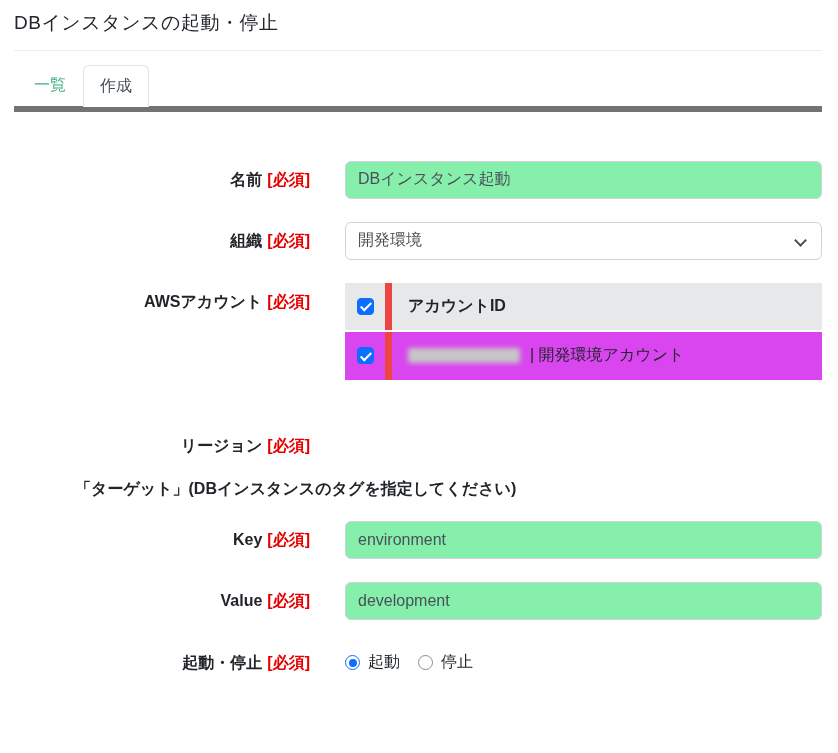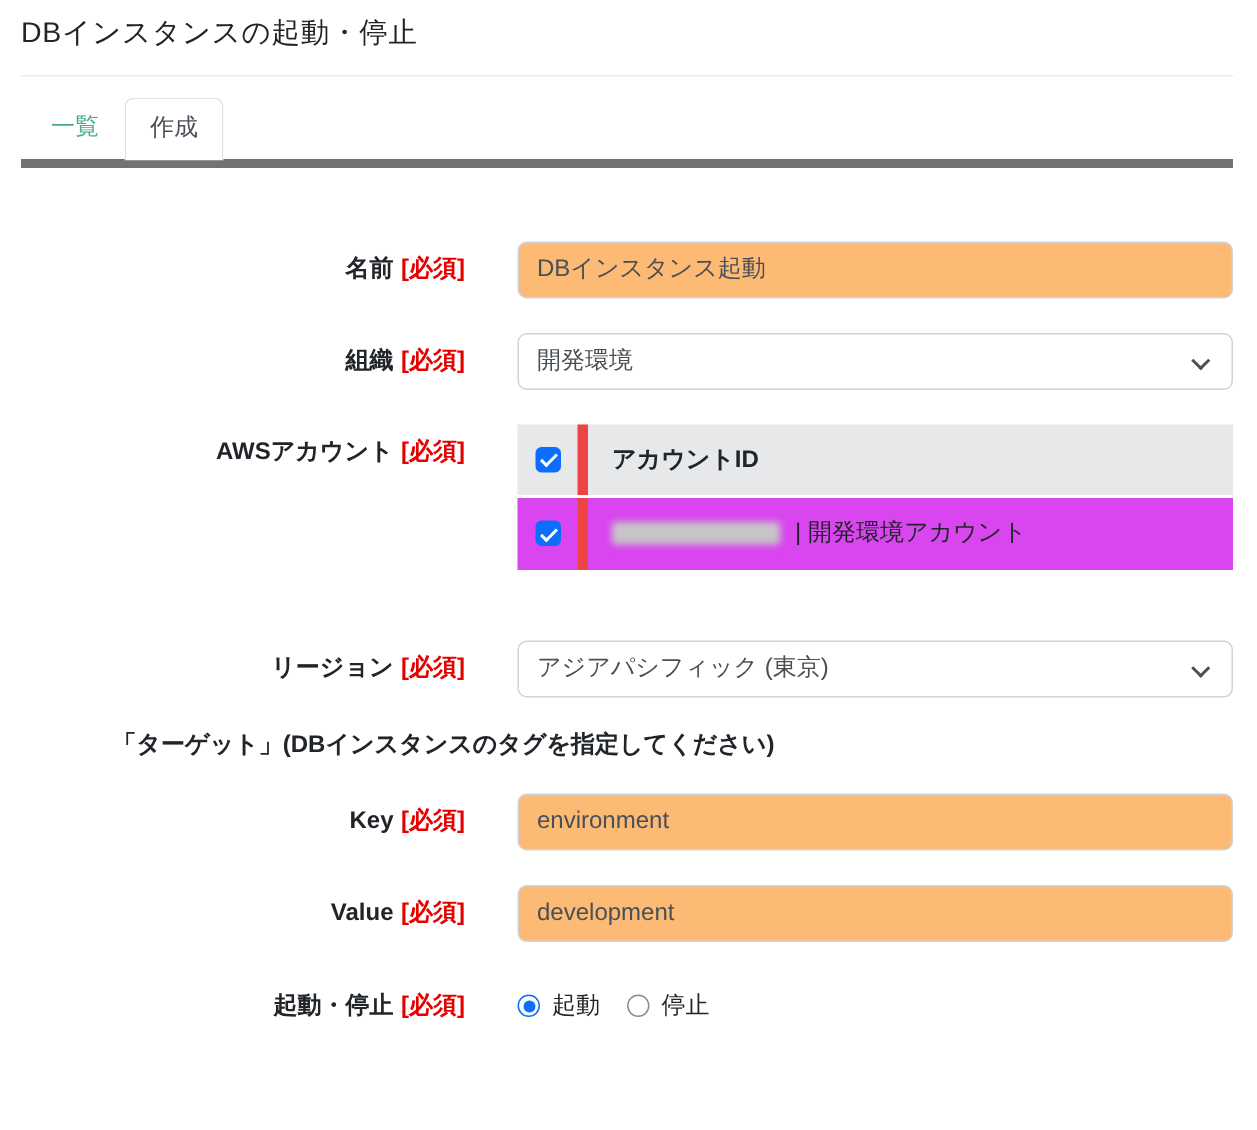--- a/index.html
+++ b/index.html
@@ -24,21 +24,21 @@
   
   .form { margin-top:49px; }
   .frow { display:flex; align-items:flex-start; margin-bottom:23px; }
   .label-col { width:296px; text-align:right; font-weight:700; padding-top:8px; line-height:22px; white-space:nowrap; }
   .required { color:#e60000; margin-left:5px; font-weight:700; }
   .control-col { margin-left:35px; width:477px; }
 
   .text-input {
     width:477px; height:38px; border:1px solid #ced4da; border-radius:6px;
     padding:6px 12px; font-size:16px; color:#495057;
-    font-family:"Liberation Sans","DejaVu Sans",sans-serif; background:#fdba74; outline:none;
+    font-family:"Liberation Sans","DejaVu Sans",sans-serif; background:#86efac; outline:none;
   }
   .select-box {
     width:477px; height:38px; border:1px solid #ced4da; border-radius:6px;
     padding:6px 36px 6px 12px; font-size:16px; color:#4a4f54; background:#fff;
     display:flex; align-items:center; position:relative; cursor:pointer;
   }
   .chevron { position:absolute; right:16px; top:13px; width:9px; height:9px;
     border-right:2px solid #4a4f54; border-bottom:2px solid #4a4f54; transform:rotate(45deg); }
 
   
@@ -128,26 +128,20 @@
             </div>
           </div>
         </div>
       </div>
     </div>
 
     <div class="frow mb-region">
       <div class="label-col">
         <span>リージョン</span><span class="required">[必須]</span>
       </div>
-      <div class="control-col">
-        <div class="select-box">
-          <span>アジアパシフィック (東京)</span>
-          <span class="chevron"></span>
-        </div>
-      </div>
     </div>
 
     <div class="section-heading">「ターゲット」(DBインスタンスのタグを指定してください)</div>
 
     <div class="frow">
       <div class="label-col">
         <span>Key</span><span class="required">[必須]</span>
       </div>
       <div class="control-col">
         <input class="text-input" type="text" value="environment" style="">

